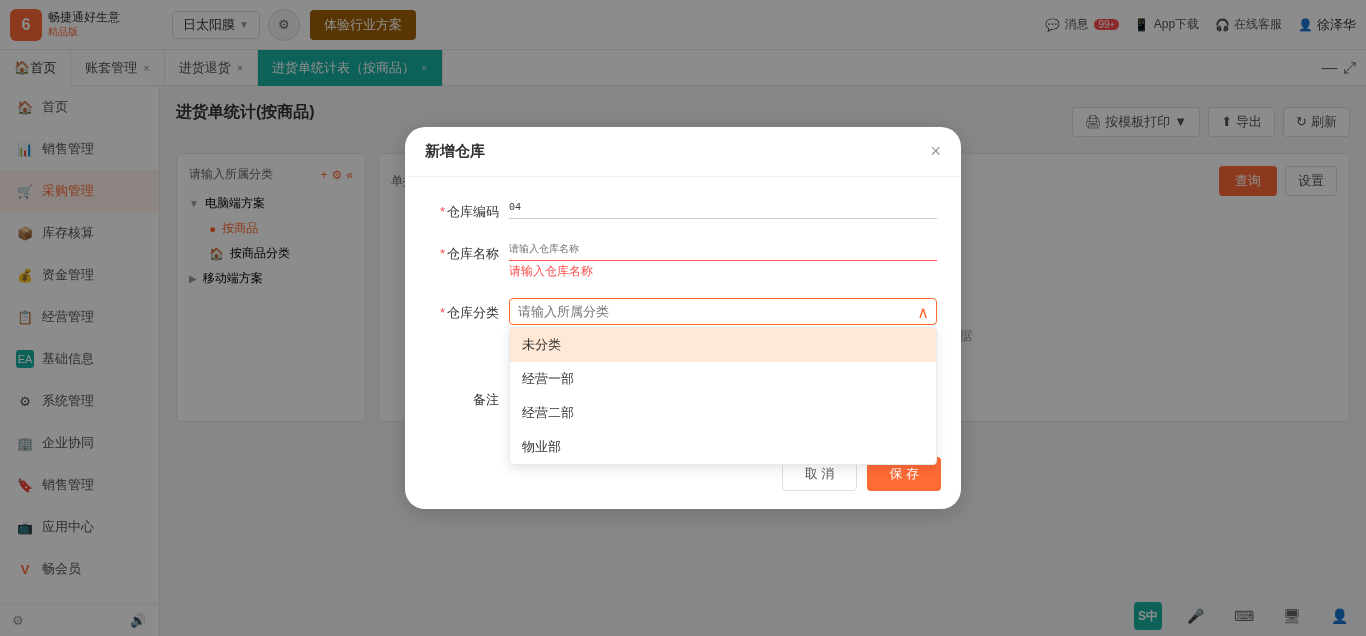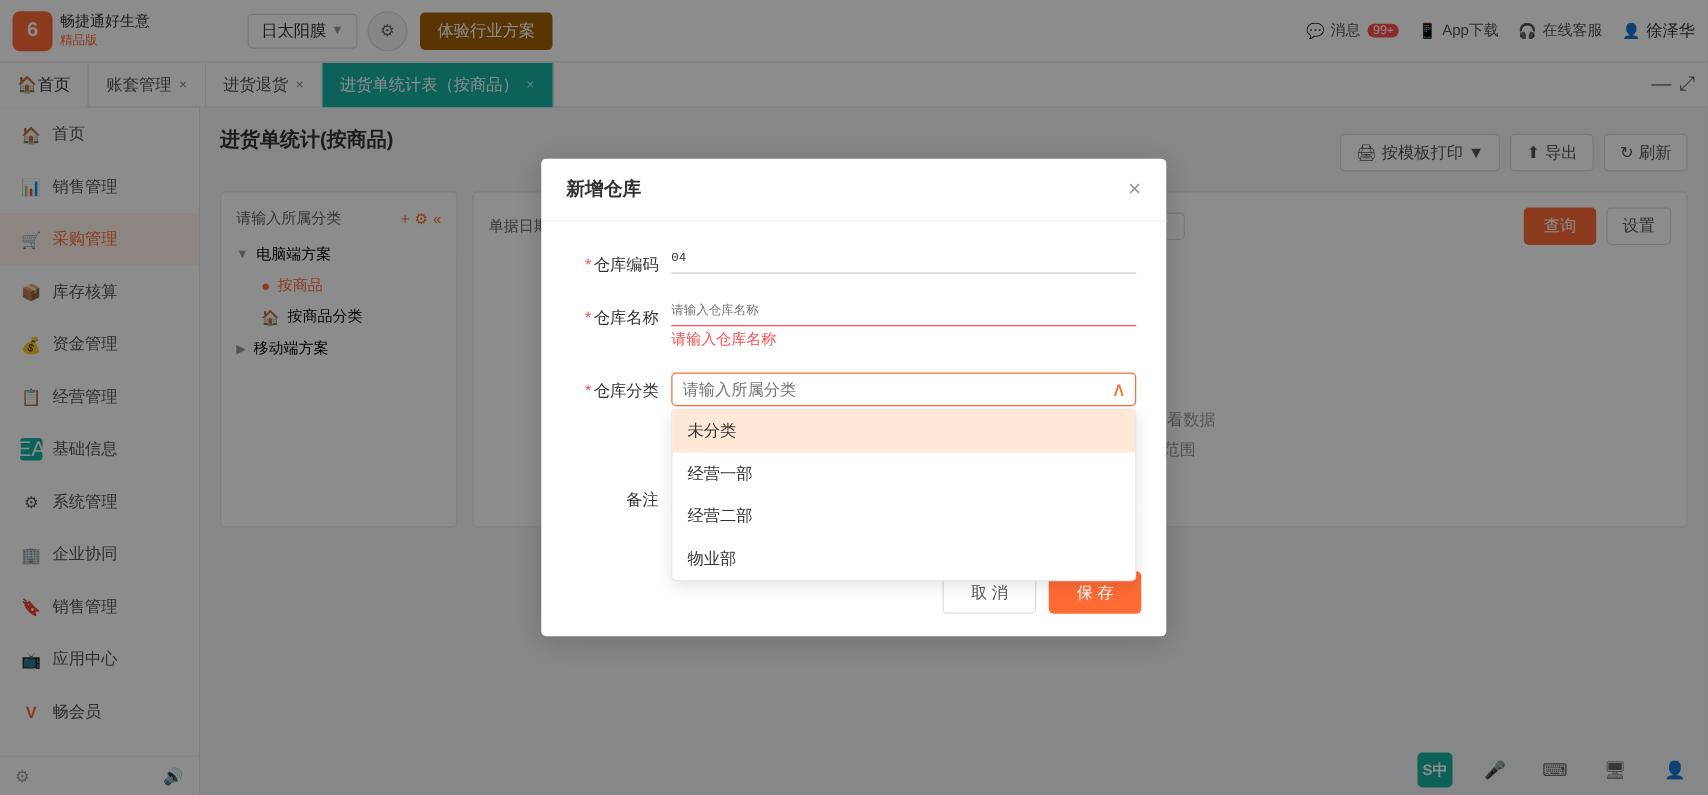--- a/index.html
+++ b/index.html
@@ -28,21 +28,21 @@
       border-radius: 6px;
       display: flex; align-items: center; justify-content: center;
       color: #fff; font-weight: bold; font-size: 16px;
     }
     .logo-text { font-size: 12px; color: #333; line-height: 1.3; }
     .logo-badge { font-size: 10px; color: #ff6b35; }
     .store-selector {
       display: flex; align-items: center; gap: 4px;
       border: 1px solid #ddd; border-radius: 4px;
       padding: 4px 10px; cursor: pointer; color: #333; font-size: 13px;
-      background: #fff; margin-left: 28px;
+      background: #fff; margin-left: 2px;
     }
     .store-selector .arrow { color: #999; font-size: 10px; }
     .gear-btn {
       width: 32px; height: 32px; border-radius: 50%;
       background: #f5f5f5; border: 1px solid #ddd;
       display: flex; align-items: center; justify-content: center;
       cursor: pointer; margin-left: 8px; color: #666;
     }
     .trial-btn {
       background: #a16207; color: #fff; border: none;
@@ -153,22 +153,22 @@
     .overlay {
       position: fixed; top: 0; left: 0; width: 100%; height: 100%;
       background: rgba(0,0,0,0.45);
       z-index: 100;
       display: flex; align-items: center; justify-content: center;
     }
 
     
     .modal {
       background: #fff;
-      border-radius: 4px;
-      width: 500px;
+      border-radius: 20px;
+      width: 556px;
       min-height: 200px;
       box-shadow: 0 4px 24px rgba(0,0,0,0.18);
       position: relative;
       z-index: 101;
     }
     .modal-header {
       display: flex; align-items: center; justify-content: space-between;
       padding: 14px 20px;
       border-bottom: 1px solid #f0f0f0;
       font-size: 15px; font-weight: 600; color: #333;
@@ -352,21 +352,21 @@
     </div>
     <div class="sidebar-item">
       <span class="sidebar-icon">💰</span>
       <span>资金管理</span>
     </div>
     <div class="sidebar-item">
       <span class="sidebar-icon">📋</span>
       <span>经营管理</span>
     </div>
     <div class="sidebar-item">
-      <span class="sidebar-icon ea-badge" style="font-size:17px; padding:1px 3px;">EA</span>
+      <span class="sidebar-icon ea-badge" style="font-size:11px; padding:1px 3px;">EA</span>
       <span>基础信息</span>
     </div>
     <div class="sidebar-item">
       <span class="sidebar-icon">⚙</span>
       <span>系统管理</span>
     </div>
     <div class="sidebar-item">
       <span class="sidebar-icon">🏢</span>
       <span>企业协同</span>
     </div>

